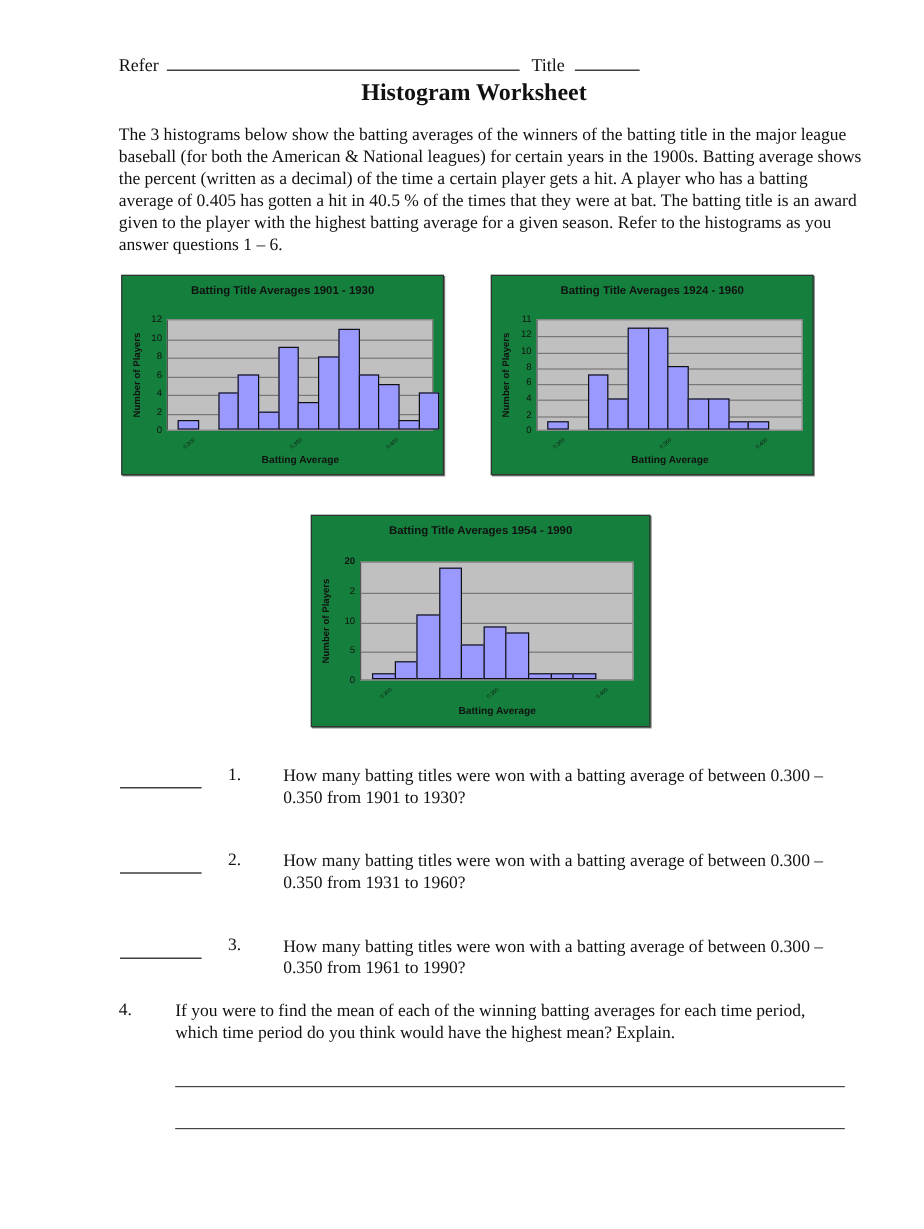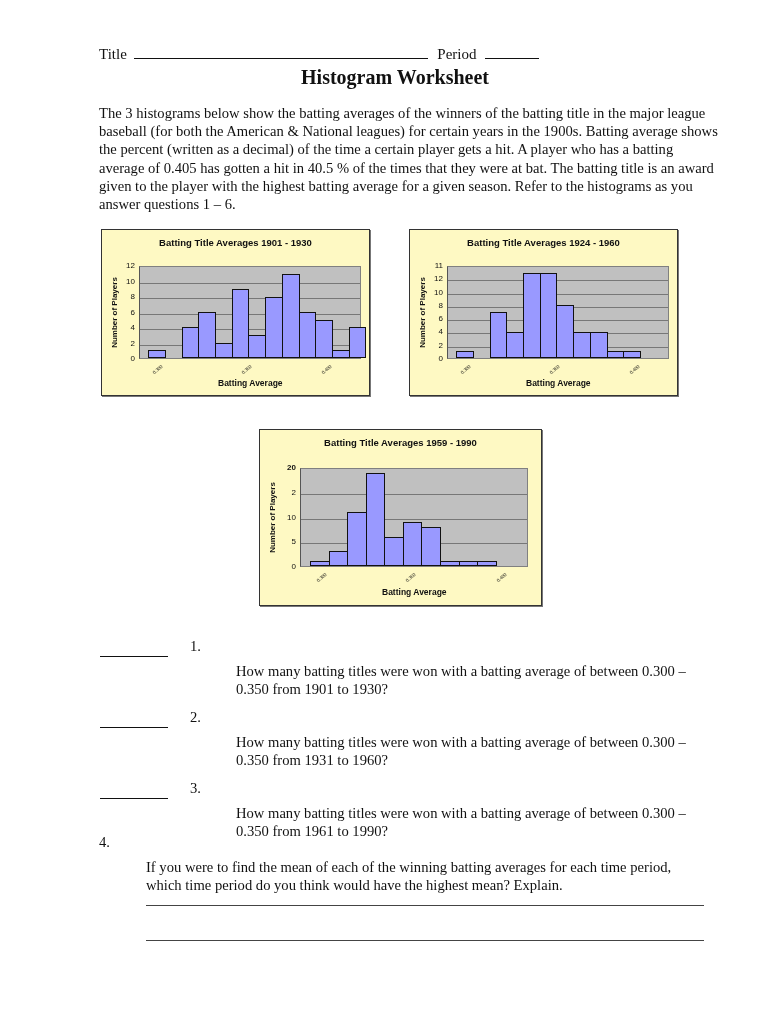--- a/index.html
+++ b/index.html
@@ -3,41 +3,41 @@
 <meta charset="utf-8">
 <style>
   html, body { margin: 0; padding: 0; background: #ffffff; }
   body { width: 770px; height: 1024px; position: relative; overflow: hidden;
          font-family: "Liberation Serif", serif; color: #111; }
   .abs { position: absolute; }
   .name-row { left: 99px; top: 44px; font-size: 15px; white-space: nowrap; }
   .uline { display: inline-block; border-bottom: 1px solid #111; vertical-align: baseline; height: 14px; }
   .title { left: 0; width: 790px; top: 66px; text-align: center; font-size: 20px; font-weight: bold; }
   .intro { left: 99px; top: 104px; width: 620px; font-size: 14.6px; line-height: 18.2px; }
-  .chart { background: #fef9c3; border: 1px solid #333; box-shadow: 1px 1px 0 #777; font-family: "Liberation Sans", sans-serif; }
+  .chart { background: #15803d; border: 1px solid #333; box-shadow: 1px 1px 0 #777; font-family: "Liberation Sans", sans-serif; }
   .chart-title { position: absolute; left: 0; right: 0; text-align: center; font-size: 9.5px; font-weight: bold; }
   .ylabel { position: absolute; font-size: 8px; font-weight: bold; transform: rotate(-90deg); transform-origin: center center; white-space: nowrap; }
   .xlabel { position: absolute; font-size: 8.5px; font-weight: bold; white-space: nowrap; }
   .plot { position: absolute; background: #c0c0c0; border: 1px solid #808080; border-left: 1px solid #555; box-sizing: border-box; }
   .gridline { position: absolute; left: 0; right: 0; height: 1px; background: #777; }
   .bar { position: absolute; bottom: 0; background: #9999ff; border: 1px solid #111; box-sizing: border-box; }
   .ytick { position: absolute; font-size: 8px; text-align: right; width: 16px; }
   .xtick { position: absolute; font-size: 4.5px; transform: rotate(-40deg); white-space: nowrap; }
   .q-blank { position: absolute; border-bottom: 1px solid #111; width: 68px; height: 1px; }
   .q-num { position: absolute; font-size: 14.6px; }
-  .q-text { position: absolute; font-size: 14.6px; line-height: 18.2px; width: 480px; margin-top: 24px; }
+  .q-text { position: absolute; font-size: 14.6px; line-height: 18.2px; width: 480px; }
   .answer-line { position: absolute; left: 146px; width: 558px; border-bottom: 1px solid #444; height: 1px; }
 </style>
 </head>
 <body>
 
 <div class="abs name-row">
-  <span>Title</span>
+  <span>Refer</span>
   <span class="uline" style="width:294px;margin-left:3px;"></span>
-  <span style="margin-left:6px;">Period</span>
+  <span style="margin-left:6px;">Title</span>
   <span class="uline" style="width:54px;margin-left:5px;"></span>
 </div>
 <div class="abs title">Histogram Worksheet</div>
 <div class="abs intro">The 3 histograms below show the batting averages of the winners of the batting title in the major league baseball (for both the American &amp; National leagues) for certain years in the 1900s.  Batting average shows the percent (written as a decimal) of the time a certain player gets a hit.  A player who has a batting average of 0.405 has gotten a hit in 40.5 % of the times that they were at bat.  The batting title is an award given to the player with the highest batting average for a given season.  Refer to the histograms as you answer questions 1 – 6.</div>
 
 <div class="abs chart" id="chart0" style="left:101px;top:229px;width:267px;height:165px;">
     <div class="chart-title" style="top: 7px;">Batting Title Averages 1901 - 1930</div>
     <div class="ylabel" style="left: -28px; top: 77.5px; width: 80px; text-align: center;">Number of Players</div>
     <div class="plot" style="left: 37px; top: 36px; width: 222px; height: 93px;">
       <div class="gridline" style="top: 77.5px;"></div>
@@ -100,21 +100,21 @@
     <div class="ytick" style="left: 17px; top: 57.5714px;">10</div>
     <div class="ytick" style="left: 17px; top: 44.2857px;">12</div>
     <div class="ytick" style="left: 17px; top: 31px;">11</div>
     <div class="xtick" style="left: 50.32px; top: 137px;">0.300</div>
     <div class="xtick" style="left: 139.12px; top: 137px;">0.350</div>
     <div class="xtick" style="left: 219.04px; top: 137px;">0.400</div>
     <div class="xlabel" style="top: 148px; left: 116px;">Batting Average</div>
   </div>
 
 <div class="abs chart" id="chart2" style="left:259px;top:429px;width:281px;height:175px;">
-    <div class="chart-title" style="top: 7px;">Batting Title Averages 1959 - 1990</div>
+    <div class="chart-title" style="top: 7px;">Batting Title Averages 1954 - 1990</div>
     <div class="ylabel" style="left: -28px; top: 82.5px; width: 80px; text-align: center;">Number of Players</div>
     <div class="plot" style="left: 40px; top: 38px; width: 228px; height: 99px;">
       <div class="gridline" style="top: 74.25px;"></div>
       <div class="gridline" style="top: 49.5px;"></div>
       <div class="gridline" style="top: 24.75px;"></div>
       <div class="bar" title="1" style="left: 9.26829px; width: 19.5366px; height: 4.9px;"></div>
       <div class="bar" title="3" style="left: 27.8049px; width: 19.5366px; height: 14.7px;"></div>
       <div class="bar" title="11" style="left: 46.3415px; width: 19.5366px; height: 53.9px;"></div>
       <div class="bar" title="19" style="left: 64.878px; width: 19.5366px; height: 93.1px;"></div>
       <div class="bar" title="6" style="left: 83.4146px; width: 19.5366px; height: 29.4px;"></div>

